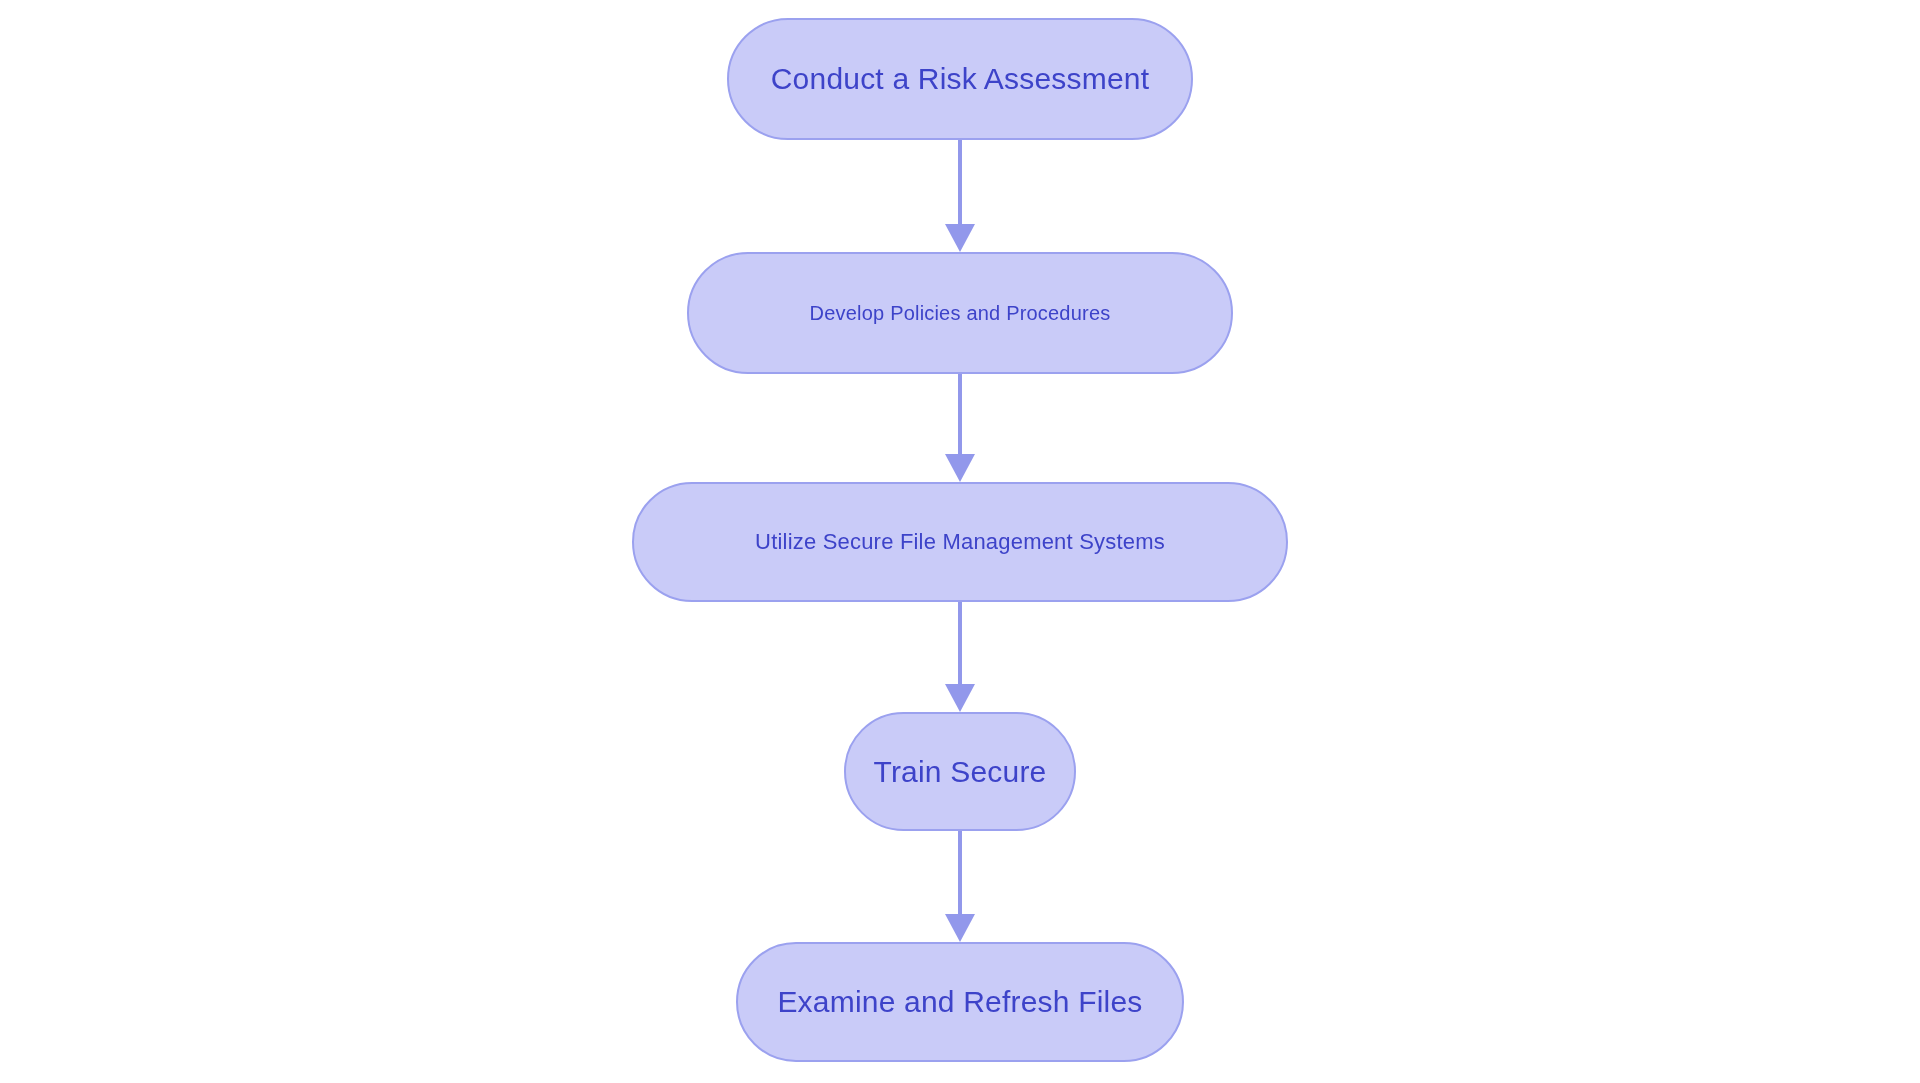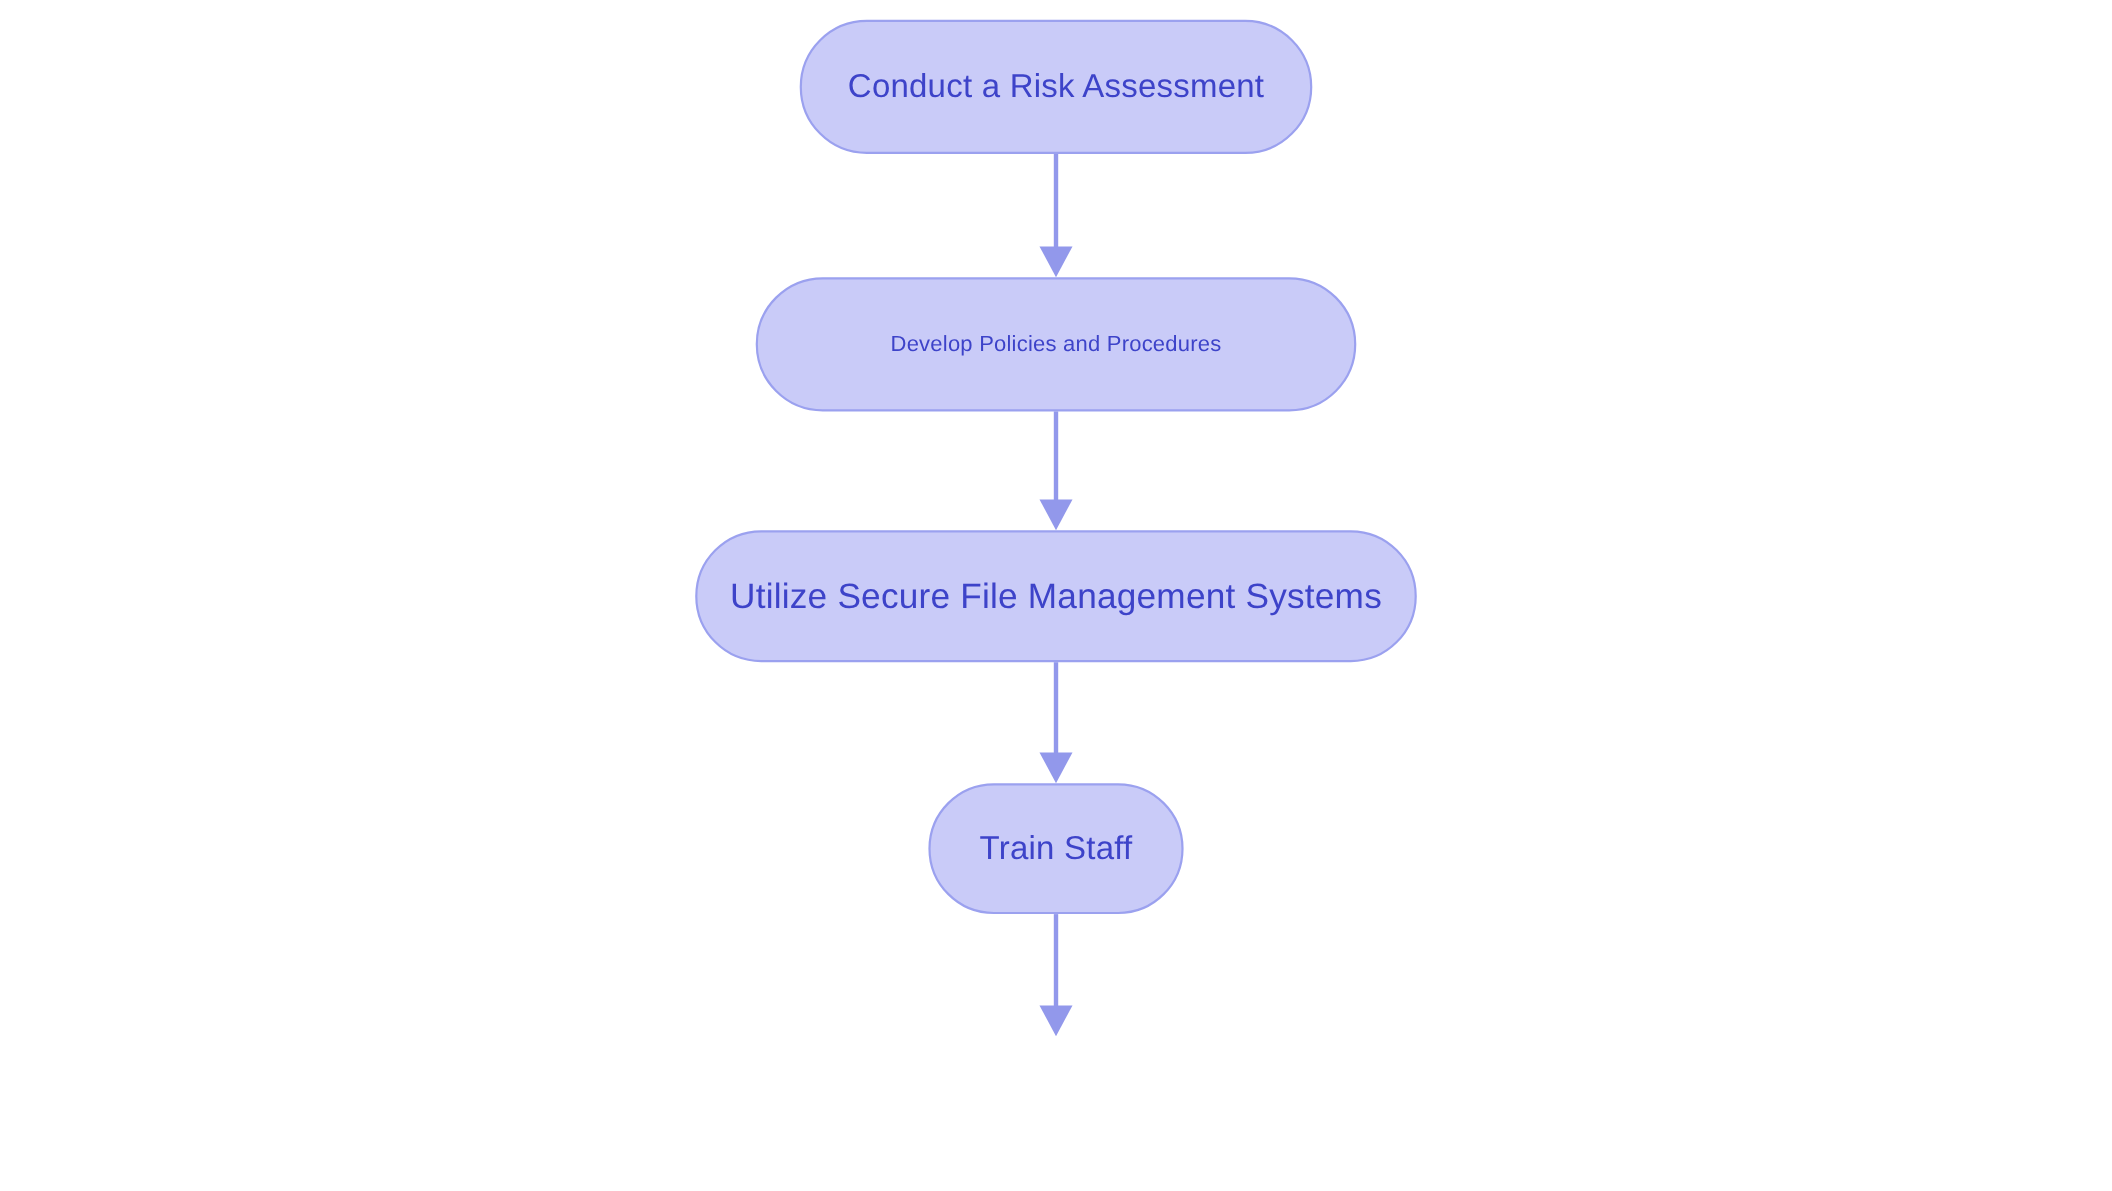--- a/index.html
+++ b/index.html
@@ -39,25 +39,28 @@
 </head>
 <body>
 
 <div id="canvas" style="width: 1920px; height: 1083px; background: rgb(255, 255, 255);">
     <div class="flow-node" style="left: 727px; top: 18px; width: 466px; height: 122px; background: rgb(201, 203, 248); border: 2px solid rgb(155, 161, 239); border-radius: 61px; color: rgb(61, 67, 201); font-size: 30px;">
       <span>Conduct a Risk Assessment</span>
     </div>
     <div class="flow-node" style="left: 687px; top: 252px; width: 546px; height: 122px; background: rgb(201, 203, 248); border: 2px solid rgb(155, 161, 239); border-radius: 61px; color: rgb(61, 67, 201); font-size: 20px;">
       <span>Develop Policies and Procedures</span>
     </div>
-    <div class="flow-node" style="left: 632px; top: 482px; width: 656px; height: 120px; background: rgb(201, 203, 248); border: 2px solid rgb(155, 161, 239); border-radius: 61px; color: rgb(61, 67, 201); font-size: 32px;">
+    <div class="flow-node" style="left: 632px; top: 482px; width: 656px; height: 120px; background: rgb(201, 203, 248); border: 2px solid rgb(155, 161, 239); border-radius: 61px; color: rgb(61, 67, 201); font-size: 22px;">
       <span>Utilize Secure File Management Systems</span>
     </div>
     <div class="flow-node" style="left: 844px; top: 712px; width: 232px; height: 119px; background: rgb(201, 203, 248); border: 2px solid rgb(155, 161, 239); border-radius: 61px; color: rgb(61, 67, 201); font-size: 30px;">
-      <span>Train Staff</span>
+      <span>Train Secure</span>
+    </div>
+    <div class="flow-node" style="left: 736px; top: 942px; width: 448px; height: 120px; background: rgb(201, 203, 248); border: 2px solid rgb(155, 161, 239); border-radius: 61px; color: rgb(61, 67, 201); font-size: 30px;">
+      <span>Examine and Refresh Files</span>
     </div>
     <div class="arrow-line" style="left: 958px; top: 140px; width: 4px; height: 86px; background: rgb(146, 152, 235);"></div>
     <div class="arrow-head" style="left: 945px; top: 224px; border-left: 15px solid transparent; border-right: 15px solid transparent; border-top: 28px solid rgb(146, 152, 235);"></div>
     <div class="arrow-line" style="left: 958px; top: 374px; width: 4px; height: 82px; background: rgb(146, 152, 235);"></div>
     <div class="arrow-head" style="left: 945px; top: 454px; border-left: 15px solid transparent; border-right: 15px solid transparent; border-top: 28px solid rgb(146, 152, 235);"></div>
     <div class="arrow-line" style="left: 958px; top: 602px; width: 4px; height: 84px; background: rgb(146, 152, 235);"></div>
     <div class="arrow-head" style="left: 945px; top: 684px; border-left: 15px solid transparent; border-right: 15px solid transparent; border-top: 28px solid rgb(146, 152, 235);"></div>
     <div class="arrow-line" style="left: 958px; top: 831px; width: 4px; height: 85px; background: rgb(146, 152, 235);"></div>
     <div class="arrow-head" style="left: 945px; top: 914px; border-left: 15px solid transparent; border-right: 15px solid transparent; border-top: 28px solid rgb(146, 152, 235);"></div>
   </div>

